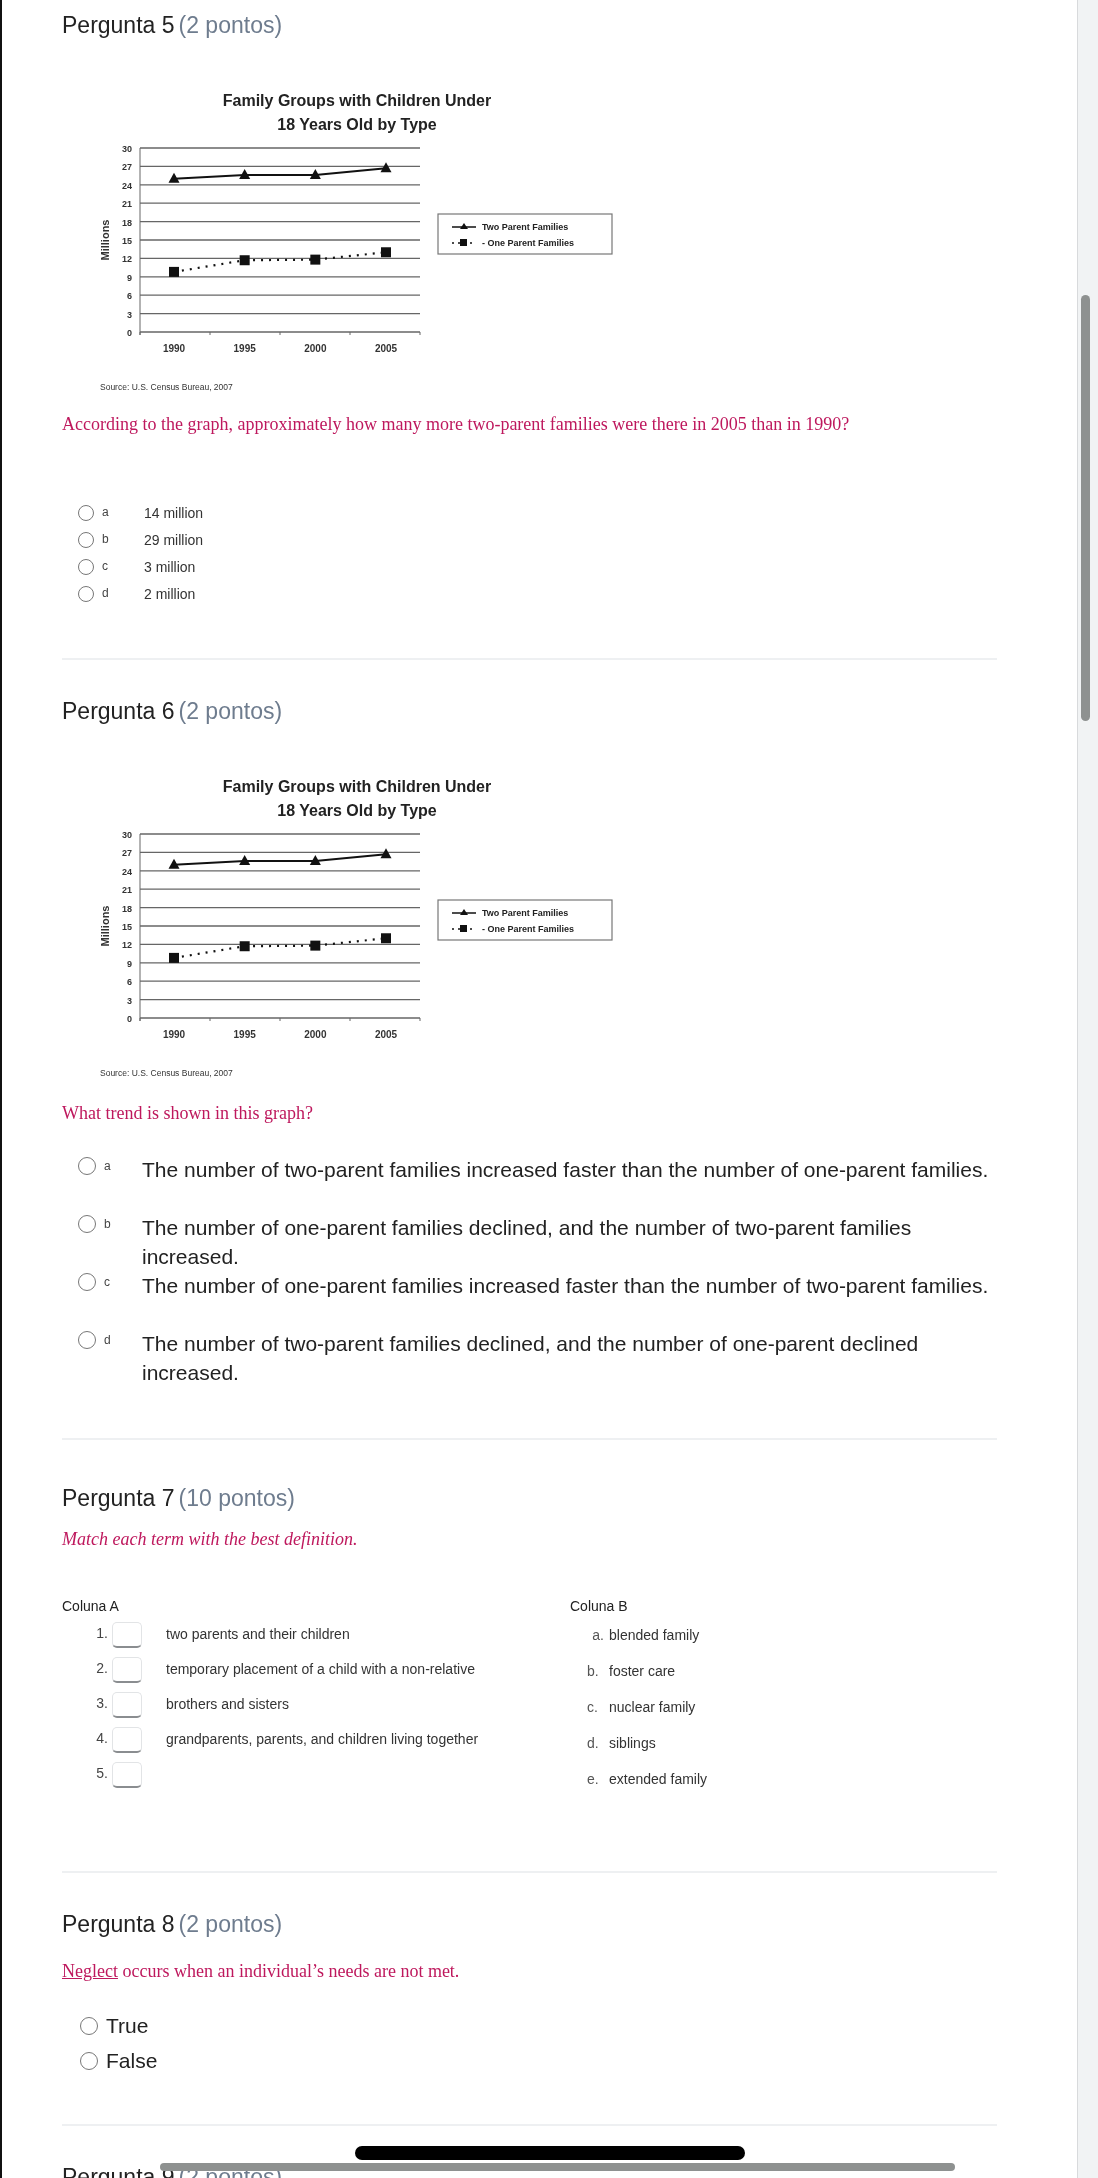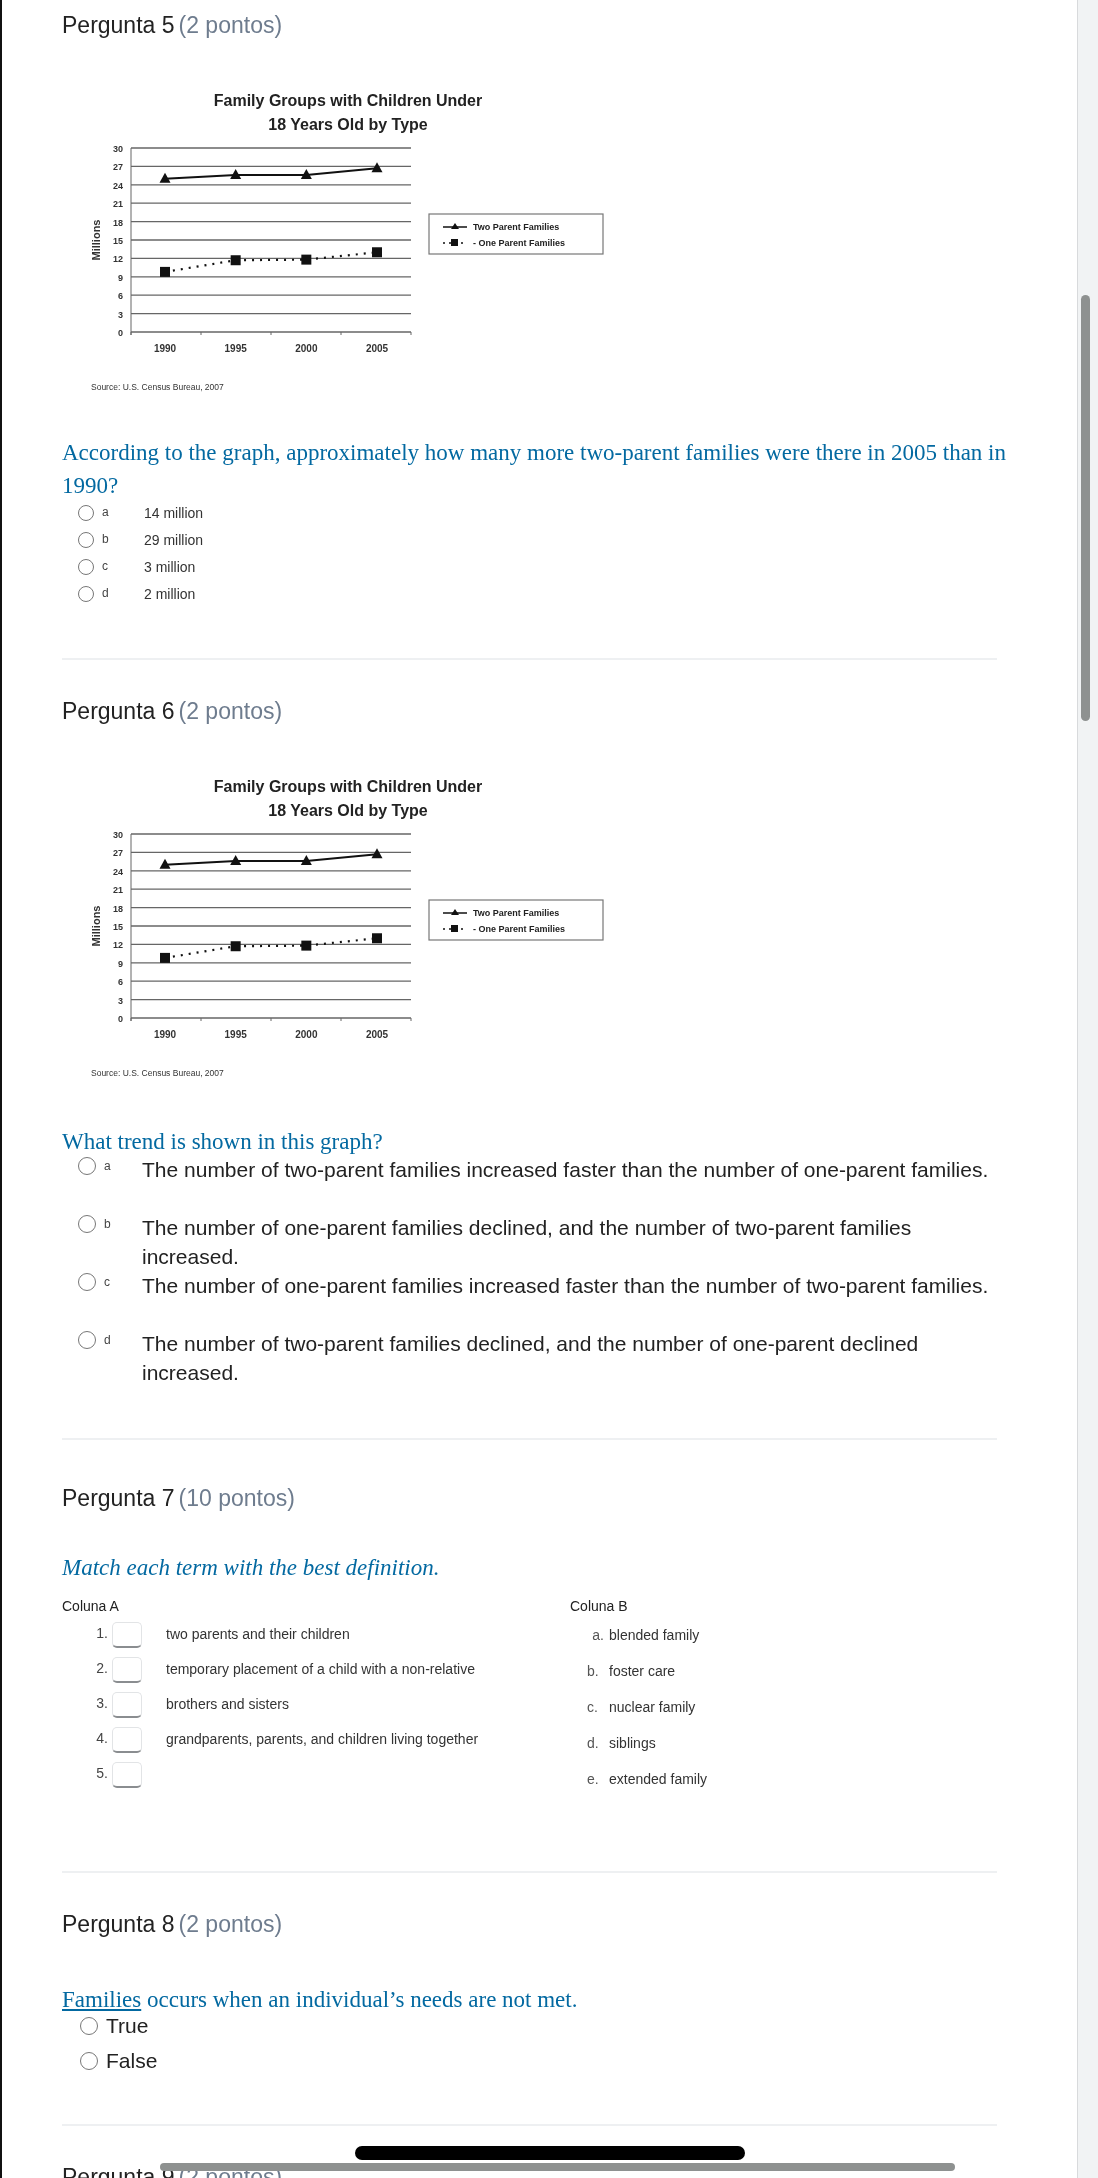--- a/index.html
+++ b/index.html
@@ -8,24 +8,24 @@
     background: #ffffff; font-family: "Liberation Sans", sans-serif; color: #222;
   }
   .left-edge { position: absolute; left: 0; top: 0; width: 2px; height: 2178px; background: #111; }
   .scroll-track { position: absolute; left: 1077px; top: 0; width: 21px; height: 2178px; background: #f1f3f4; border-left: 1px solid #d8dadc; }
   .scroll-thumb { position: absolute; left: 1081px; top: 295px; width: 9px; height: 426px; background: #8e9190; border-radius: 5px; }
   .divider { position: absolute; left: 62px; width: 935px; height: 2px; background: #eef0f2; }
 
   .q-title { position: absolute; left: 62px; font-size: 23px; color: #222; }
   .q-title .pts { color: #6e7c8e; font-size: 23px; margin-left: 4px; }
 
-  .chart { position: absolute; left: 83px; width: 540px; height: 320px; }
+  .chart { position: absolute; left: 92px; width: 540px; height: 320px; }
   .chart svg { width: 540px; height: 320px; }
 
-  .q-text { position: absolute; left: 62px; width: 950px; font-family: "Liberation Serif", serif; font-size: 23px; line-height: 33px; color: #0369a1; margin-top: 28px; }
+  .q-text { position: absolute; left: 62px; width: 950px; font-family: "Liberation Serif", serif; font-size: 18px; line-height: 33px; color: #be185d; }
   .q-text.italic { font-style: italic; }
 
   .opt { position: absolute; left: 78px; display: flex; align-items: flex-start; }
   .radio { width: 16px; height: 16px; border: 1.5px solid #777; border-radius: 50%; box-sizing: border-box; margin-top: 3px; background: #fff; }
   .opt-letter { font-size: 12px; color: #444; width: 20px; margin-left: 8px; margin-top: 3px; }
   .opt-text { font-size: 14px; color: #333; margin-left: 22px; line-height: 22px; }
   .opt.big .opt-text { font-size: 21px; line-height: 29px; width: 870px; margin-left: 18px; color: #222; }
   .opt.big .radio { width: 18px; height: 18px; margin-top: 2px; }
   .opt.big .opt-letter { margin-top: 4px; }
 
@@ -276,21 +276,21 @@
   <span class="b-letter">e.</span><span>extended family</span>
 </div>
 
 <div class="divider" style="top:1871px;"></div>
 
 <div class="q-title" style="top:1911px;">
   <span>Pergunta 8</span><span class="pts">(2 pontos)</span>
 </div>
 
 <div class="q-text" style="top:1955px;">
-  <span class="underline">Families</span><span> occurs when an individual’s needs are not met.</span>
+  <span class="underline">Neglect</span><span> occurs when an individual’s needs are not met.</span>
 </div>
 
 <div class="tf" style="top:2014px;">
   <div class="radio"></div>
   <span class="lbl">True</span>
 </div>
 <div class="tf" style="top:2049px;">
   <div class="radio"></div>
   <span class="lbl">False</span>
 </div>

